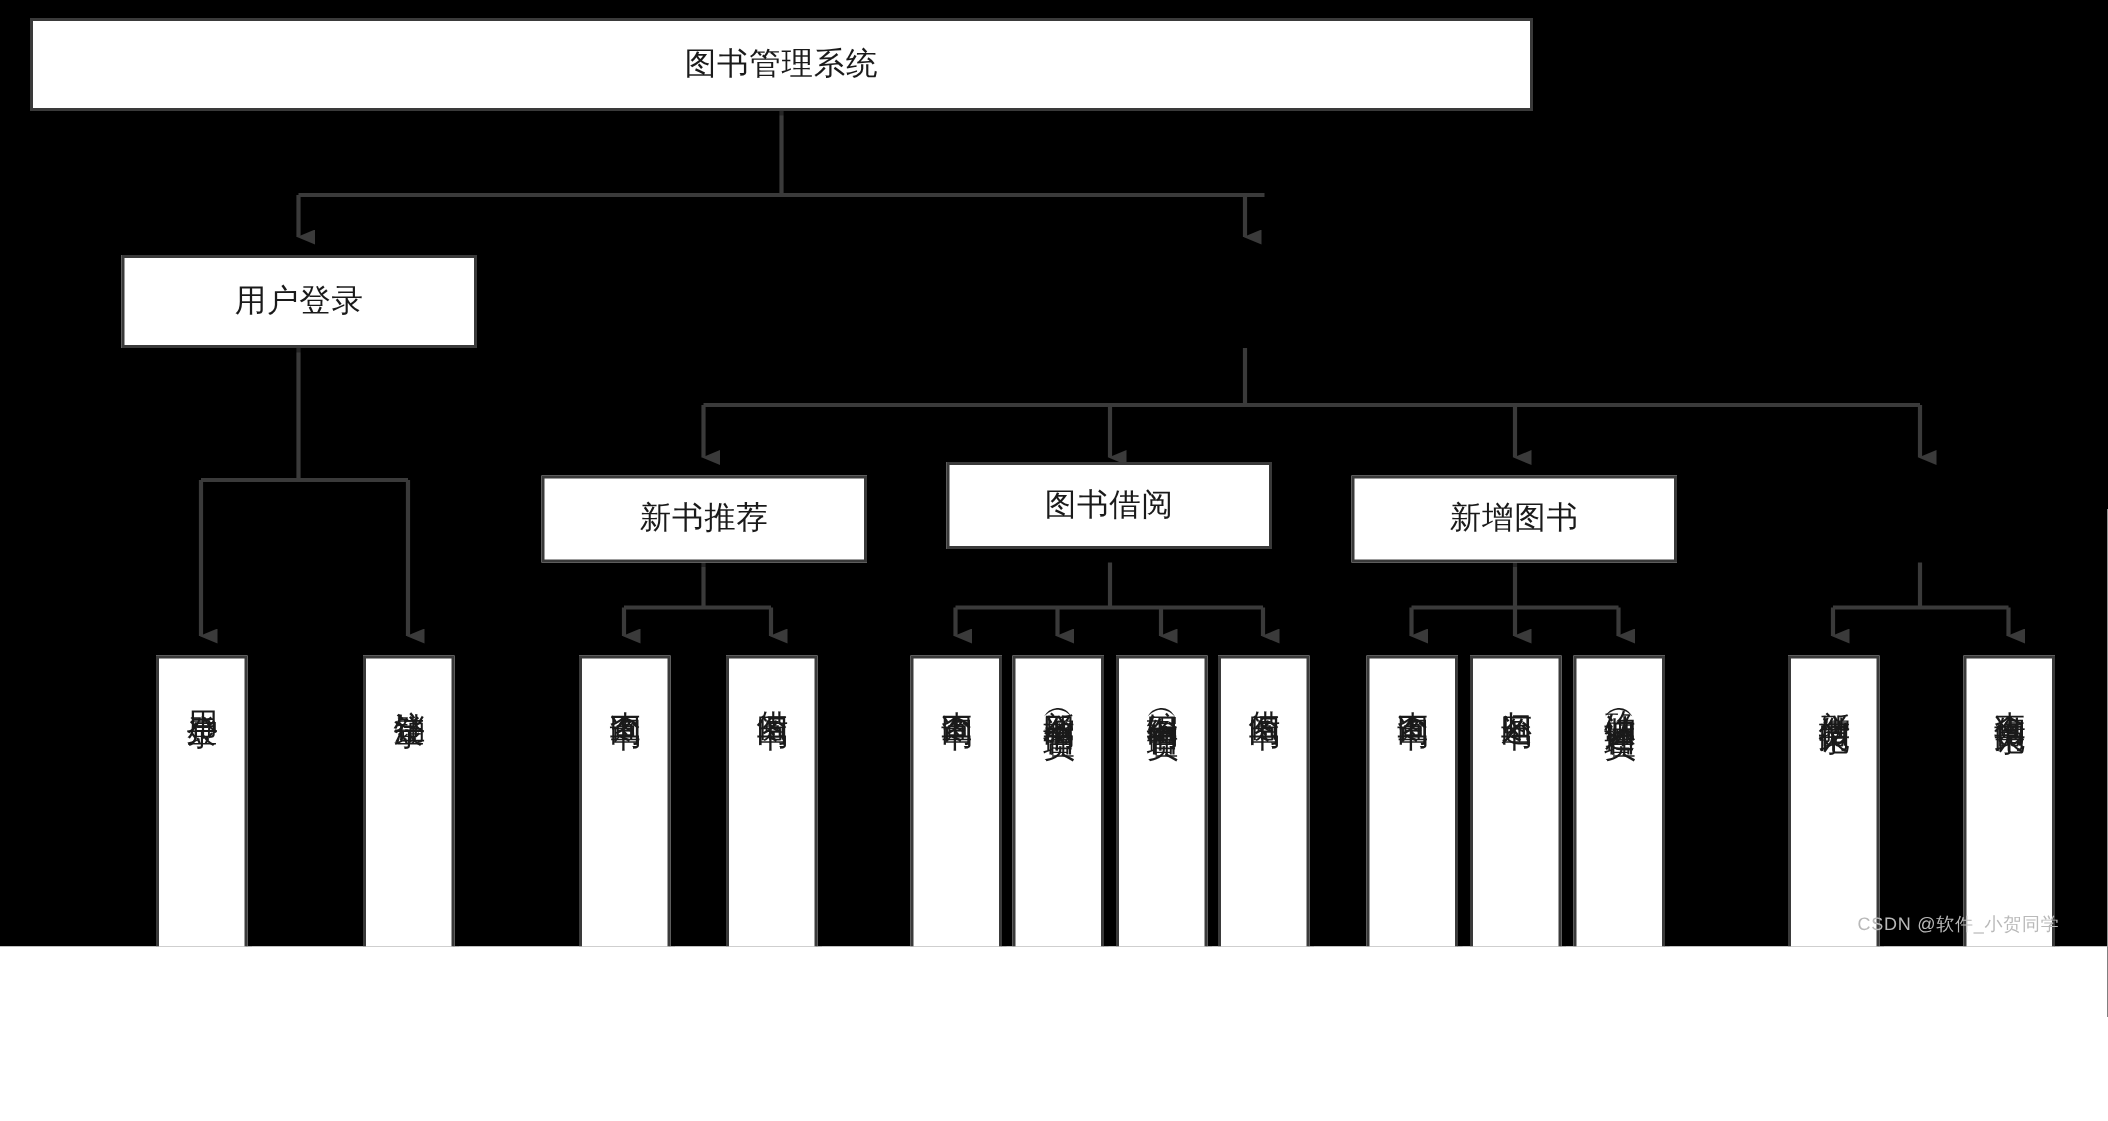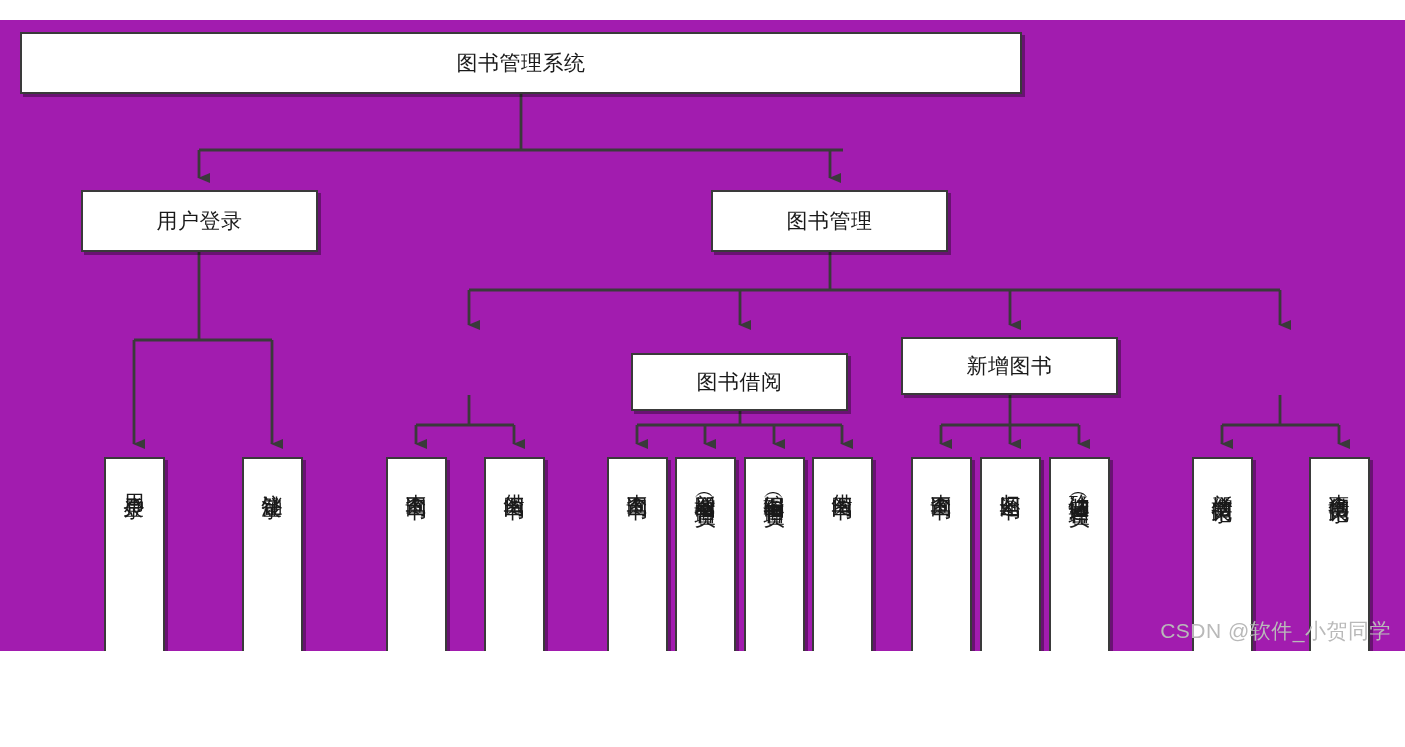--- a/index.html
+++ b/index.html
@@ -4,24 +4,23 @@
 <style>
   html, body {
     margin: 0;
     padding: 0;
     background: #ffffff;
   }
   #canvas {
     position: relative;
     width: 1405px;
     height: 631px;
-    background: #a21caf;
+    background: #000000;
     font-family: "Liberation Sans", "DejaVu Sans", sans-serif;
     overflow: hidden;
-    margin-top: 20px;
   }
   svg#edges {
     position: absolute;
     left: 0;
     top: 0;
     width: 1405px;
     height: 747px;
   }
   .node {
     position: absolute;
@@ -50,23 +49,23 @@
   .node.vertical .label {
     writing-mode: vertical-rl;
     text-orientation: upright;
     font-size: 21px;
     letter-spacing: 2px;
     line-height: 1;
     white-space: normal;
   }
   #watermark {
     position: absolute;
-    right: 14px;
+    right: 32px;
     bottom: 6px;
-    font-size: 21px;
+    font-size: 12px;
     color: #b9b9b9;
     z-index: 9;
     white-space: nowrap;
     letter-spacing: 0.5px;
   }
 </style>
 </head>
 <body>
 
 <div id="canvas">
@@ -122,26 +121,26 @@
   </svg>
 
   <div class="node shadowed" style="left:20px; top:12px; width:1002px; height:62px;">
     <span class="label">图书管理系统</span>
   </div>
 
   <div class="node shadowed" style="left:81px; top:170px; width:237px; height:62px;">
     <span class="label">用户登录</span>
   </div>
 
-  <div class="node shadowed" style="left:711px; top:170px; width:237px; height:62px;">
-    <span class="label">图书管理</span>
-  </div>
-
-
-  <div class="node shadowed" style="left:631px; top:333px; width:217px; height:58px;text-align:center;">
+
+  <div class="node shadowed" style="left:361px; top:317px; width:217px; height:58px;">
+    <span class="label">新书推荐</span>
+  </div>
+
+  <div class="node shadowed" style="left:631px; top:308px; width:217px; height:58px;text-align:center;">
     <span class="label">图书借阅</span>
   </div>
 
   <div class="node shadowed" style="left:901px; top:317px; width:217px; height:58px;">
     <span class="label">新增图书</span>
   </div>
 
 
   <div class="node vertical shadowed" style="left:104px; top:437px; width:61px; height:298px;">
     <span class="label">用户登录</span>

